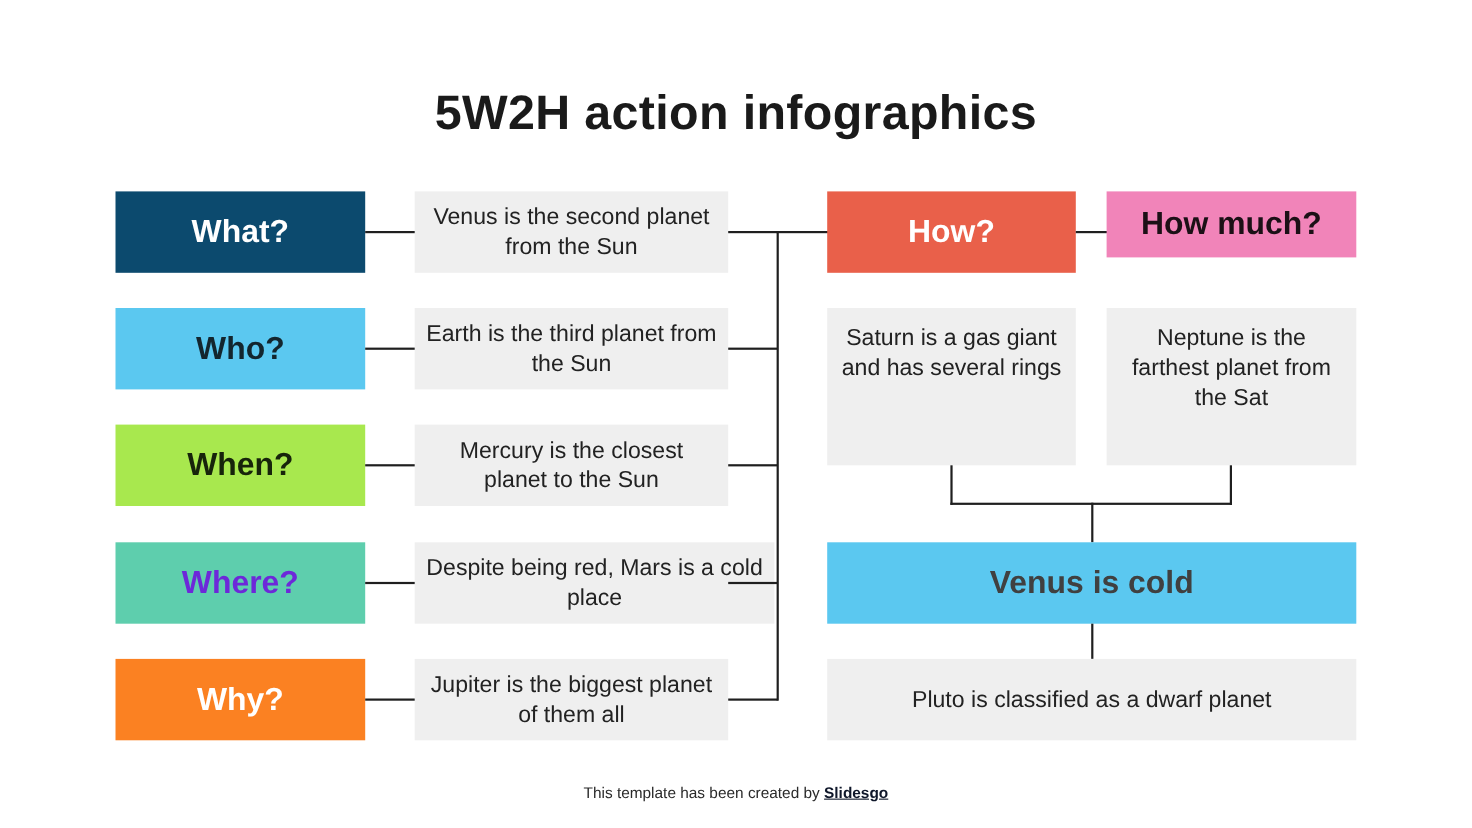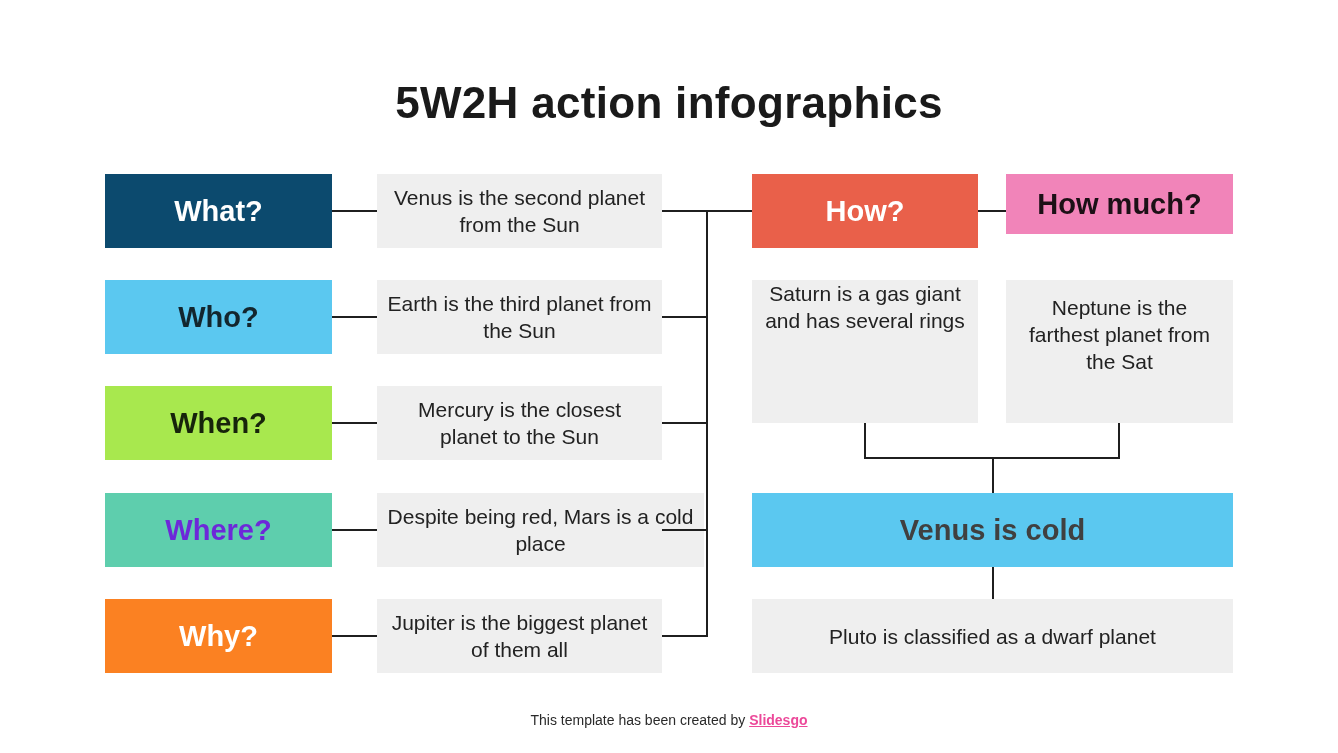--- a/index.html
+++ b/index.html
@@ -15,21 +15,21 @@
     position: absolute; display: flex; align-items: center; justify-content: center;
     text-align: center; box-sizing: border-box;
   }
   .label { font-size: 29px; font-weight: bold; }
   .desc { background: #efefef; font-size: 21px; line-height: 27px; color: #222; padding: 0 10px; }
   .line { position: absolute; background: #1f1f1f; }
   .footer {
     position: absolute; left: 0; width: 1338px; top: 712px; text-align: center;
     font-size: 14px; color: #2a2a2a;
   }
-  .footer b { text-decoration: underline; color: #ec4899; }
+  .footer b { text-decoration: underline; color: #0f172a; }
 </style>
 </head>
 <body>
 
 <div class="title">5W2H action infographics</div>
 
 <div class="box label" style="left:105px;top:174px;width:227px;height:74px;background:#0c4a6e;color:#fff;">
     <span>What?</span>
   </div>
 <div class="box label" style="left:105px;top:280px;width:227px;height:74px;background:#5bc8f0;color:#13262e;">
@@ -76,21 +76,21 @@
 <div class="line" style="left:706px;top:210px;width:47px;height:2px;"></div>
 
 <div class="box label" style="left:752px;top:174px;width:226px;height:74px;background:#e9604a;color:#fff;">
     <span>How?</span>
   </div>
 <div class="line" style="left:978px;top:210px;width:29px;height:2px;"></div>
 <div class="box label" style="left:1006px;top:174px;width:227px;height:60px;background:#f184b9;color:#1c1016;">
     <span>How much?</span>
   </div>
 
-<div class="box desc" style="left:752px;top:280px;width:226px;height:143px;align-items:flex-start;">
+<div class="box desc" style="left:752px;top:280px;width:226px;height:143px;align-items:flex-start;padding-top:14px;">
     <span>Saturn is a gas giant and has several rings</span>
   </div>
 <div class="box desc" style="left:1006px;top:280px;width:227px;height:143px;align-items:flex-start;padding-top:14px;">
     <span>Neptune is the farthest planet from the Sat</span>
   </div>
 
 <div class="line" style="left:864px;top:423px;width:2px;height:36px;"></div>
 <div class="line" style="left:1118px;top:423px;width:2px;height:36px;"></div>
 <div class="line" style="left:864px;top:457px;width:256px;height:2px;"></div>
 <div class="line" style="left:992px;top:457px;width:2px;height:36px;"></div>

